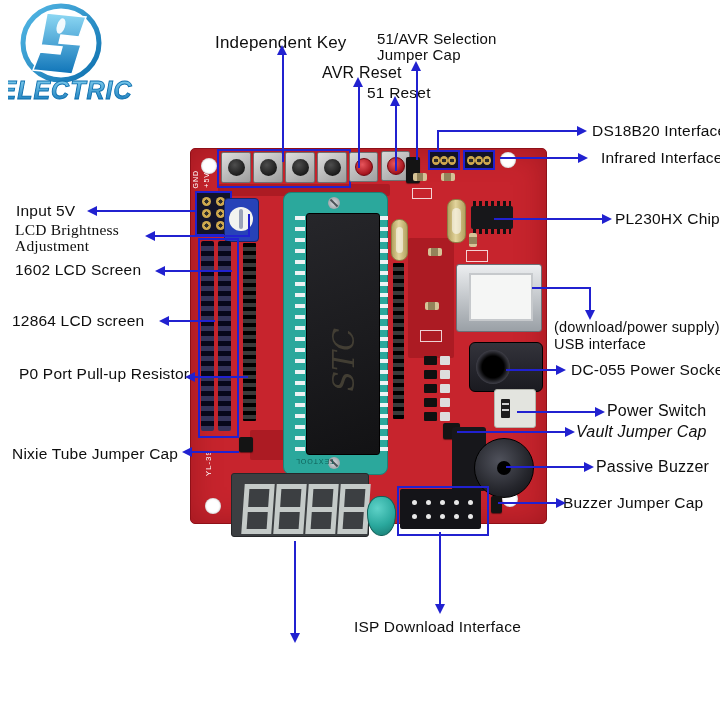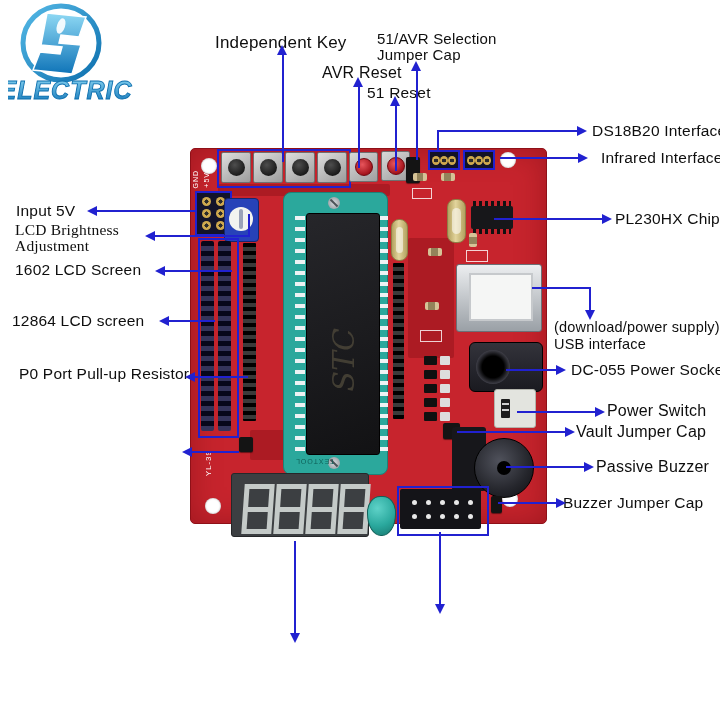--- a/index.html
+++ b/index.html
@@ -238,21 +238,21 @@
 
   <div class="lbl" style="left:592px;top:122px;">DS18B20 Interface</div>
   <div class="lbl" style="left:601px;top:149px;">Infrared Interface</div>
   <div class="lbl" style="left:615px;top:210px;">PL230HX Chip</div>
   <div class="lbl" style="left:554px;top:319px;font-size:14.5px;line-height:16.5px;">
     <div>(download/power supply)</div>
     <div>USB interface</div>
   </div>
   <div class="lbl" style="left:571px;top:361px;">DC-055 Power Socket</div>
   <div class="lbl" style="left:607px;top:402px;font-size:16px;">Power Switch</div>
-  <div class="lbl" style="left:576px;top:423px;font-size:16px;">Vault Jumper Cap</div>
+  <div class="lbl" style="left:576px;top:423px;font-size:16px;font-style:italic;">Vault Jumper Cap</div>
   <div class="lbl" style="left:596px;top:458px;font-size:16px;">Passive Buzzer</div>
   <div class="lbl" style="left:563px;top:494px;">Buzzer Jumper Cap</div>
 
   <div class="vline" style="left:437px;top:131px;height:21px;"></div>
   <div class="hline" style="left:437px;top:130px;width:140px;"></div>
     <div class="ah r" style="left:577px;top:125.5px;"></div>
   <div class="hline" style="left:500px;top:157px;width:78px;"></div>
     <div class="ah r" style="left:578px;top:152.5px;"></div>
   <div class="hline" style="left:494px;top:218px;width:108px;"></div>
     <div class="ah r" style="left:602px;top:213.5px;"></div>
@@ -271,33 +271,35 @@
     <div class="ah r" style="left:556px;top:497.5px;"></div>
 
   <div class="lbl" style="left:16px;top:202px;">Input 5V</div>
   <div class="lbl" style="left:15px;top:222px;line-height:16px;font-family:Liberation Serif, serif;">
     <div>LCD Brightness</div>
     <div>Adjustment</div>
   </div>
   <div class="lbl" style="left:15px;top:261px;">1602 LCD Screen</div>
   <div class="lbl" style="left:12px;top:312px;">12864 LCD screen</div>
   <div class="lbl" style="left:19px;top:365px;">P0 Port Pull-up Resistor</div>
+  <div class="lbl" style="left:12px;top:445px;">Nixie Tube Jumper Cap</div>
 
   <div class="hline" style="left:97px;top:210px;width:99px;"></div>
     <div class="ah l" style="left:87px;top:205.5px;"></div>
   <div class="hline" style="left:155px;top:235px;width:95px;"></div>
     <div class="ah l" style="left:145px;top:230.5px;"></div>
   <div class="vline" style="left:248px;top:214px;height:22px;"></div>
   <div class="hline" style="left:165px;top:270px;width:67px;"></div>
     <div class="ah l" style="left:155px;top:265.5px;"></div>
   <div class="hline" style="left:169px;top:320px;width:46px;"></div>
     <div class="ah l" style="left:159px;top:315.5px;"></div>
   <div class="hline" style="left:195px;top:376px;width:53px;"></div>
     <div class="ah l" style="left:185px;top:371.5px;"></div>
   <div class="hline" style="left:192px;top:451px;width:47px;"></div>
     <div class="ah l" style="left:182px;top:446.5px;"></div>
 
   <div class="vline" style="left:294px;top:541px;height:94px;"></div>
     <div class="ah d" style="left:289.5px;top:633px;"></div>
   <div class="vline" style="left:439px;top:532px;height:74px;"></div>
     <div class="ah d" style="left:434.5px;top:604px;"></div>
+  <div class="lbl" style="left:354px;top:618px;">ISP Download Interface</div>
 
 </div>
 
 </body></html>

